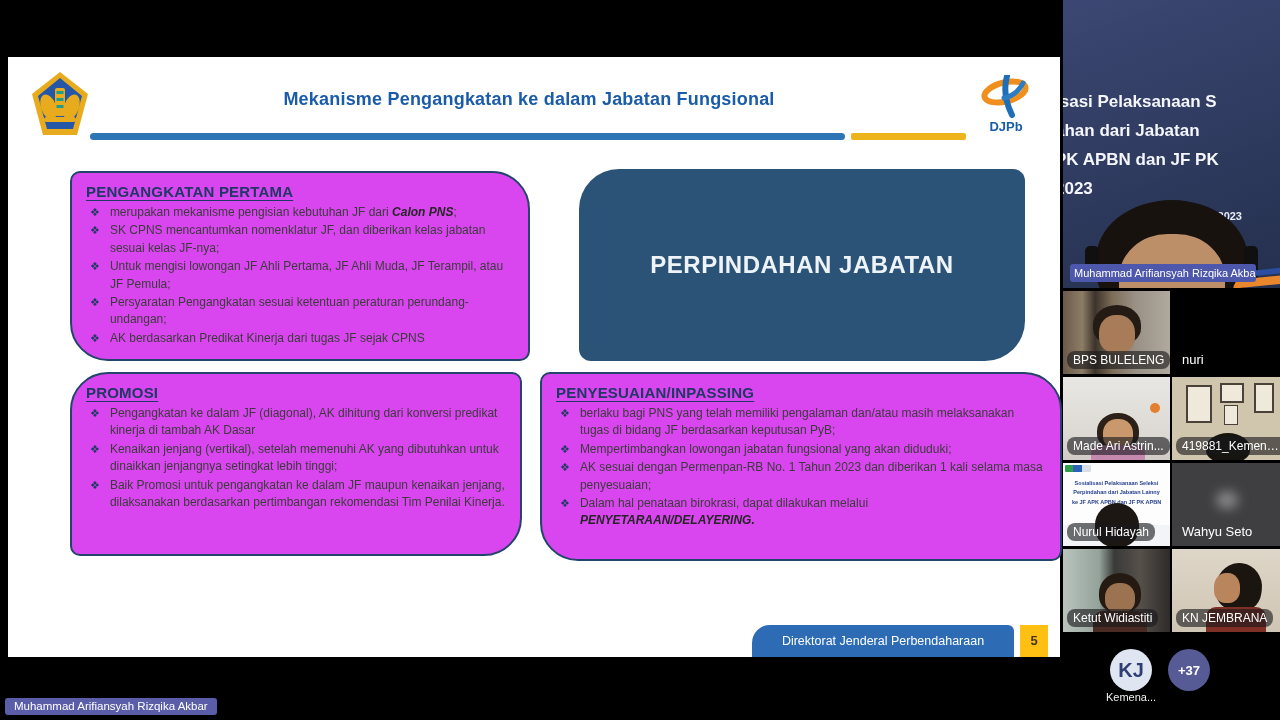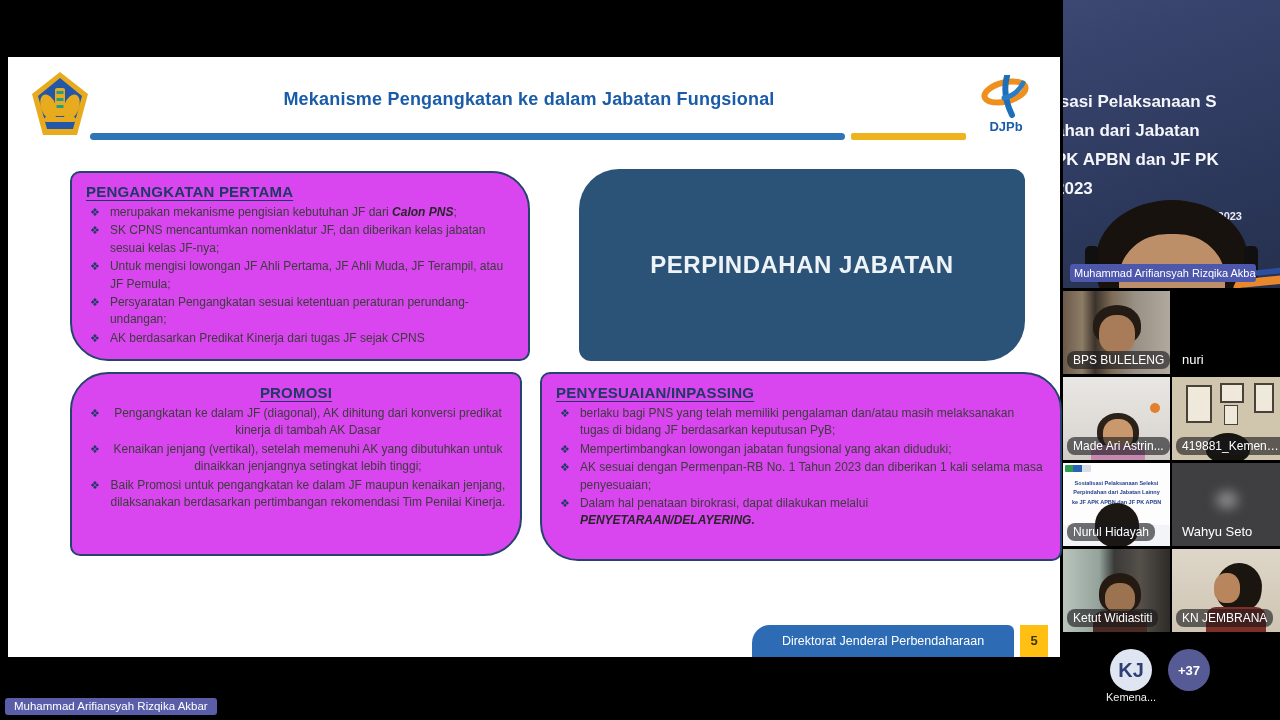--- a/index.html
+++ b/index.html
@@ -12,21 +12,21 @@
     font-size:18px;font-weight:bold;color:#1a5ca9;letter-spacing:0.2px;}
   .rule-blue{position:absolute;left:82px;top:76px;width:755px;height:7px;background:#2e75b6;border-radius:4px;}
   .rule-yellow{position:absolute;left:843px;top:76px;width:115px;height:7px;background:#eeb41e;border-radius:2px;}
 
   .kemenkeu-logo{position:absolute;left:22px;top:14px;width:60px;height:66px;}
   .djpb-logo{position:absolute;left:966px;top:18px;width:64px;height:68px;text-align:center;}
   .djpb-label{font-size:13px;font-weight:bold;color:#1a5ca9;margin-top:-4px;}
 
   .box{position:absolute;background:#d946ef;border:2px solid #24456b;padding:8px 14px 20px 14px;box-sizing:border-box;}
   .box.tl-sq{border-radius:10px 38px 10px 38px;}
-  .box.tl-rd{border-radius:38px 10px 38px 10px;text-align:center;}
+  .box.tl-rd{border-radius:38px 10px 38px 10px;}
   .box h3{margin:2px 0 4px 0;font-size:15px;font-weight:bold;color:#1f3864;
     text-decoration:underline;text-underline-offset:3px;letter-spacing:0.2px;}
   .box ul{list-style:none;margin:2px 0 0 0;padding:0;}
   .box li{display:flex;font-size:12px;line-height:1.45;color:#3c3c3c;margin-bottom:1px;}
   .blt{color:#1f3864;font-size:11px;margin:1px 10px 0 4px;flex:0 0 auto;}
   .btxt b{color:#262626;font-style:italic;}
 
   .darkbox{position:absolute;left:542px;top:112px;width:446px;height:192px;background:#2b5377;
     border-radius:40px 12px 40px 12px;display:flex;align-items:center;justify-content:center;margin-left:29px;}
   .darkbox span{color:#eef3f8;font-size:24px;font-weight:bold;letter-spacing:0.5px;}

